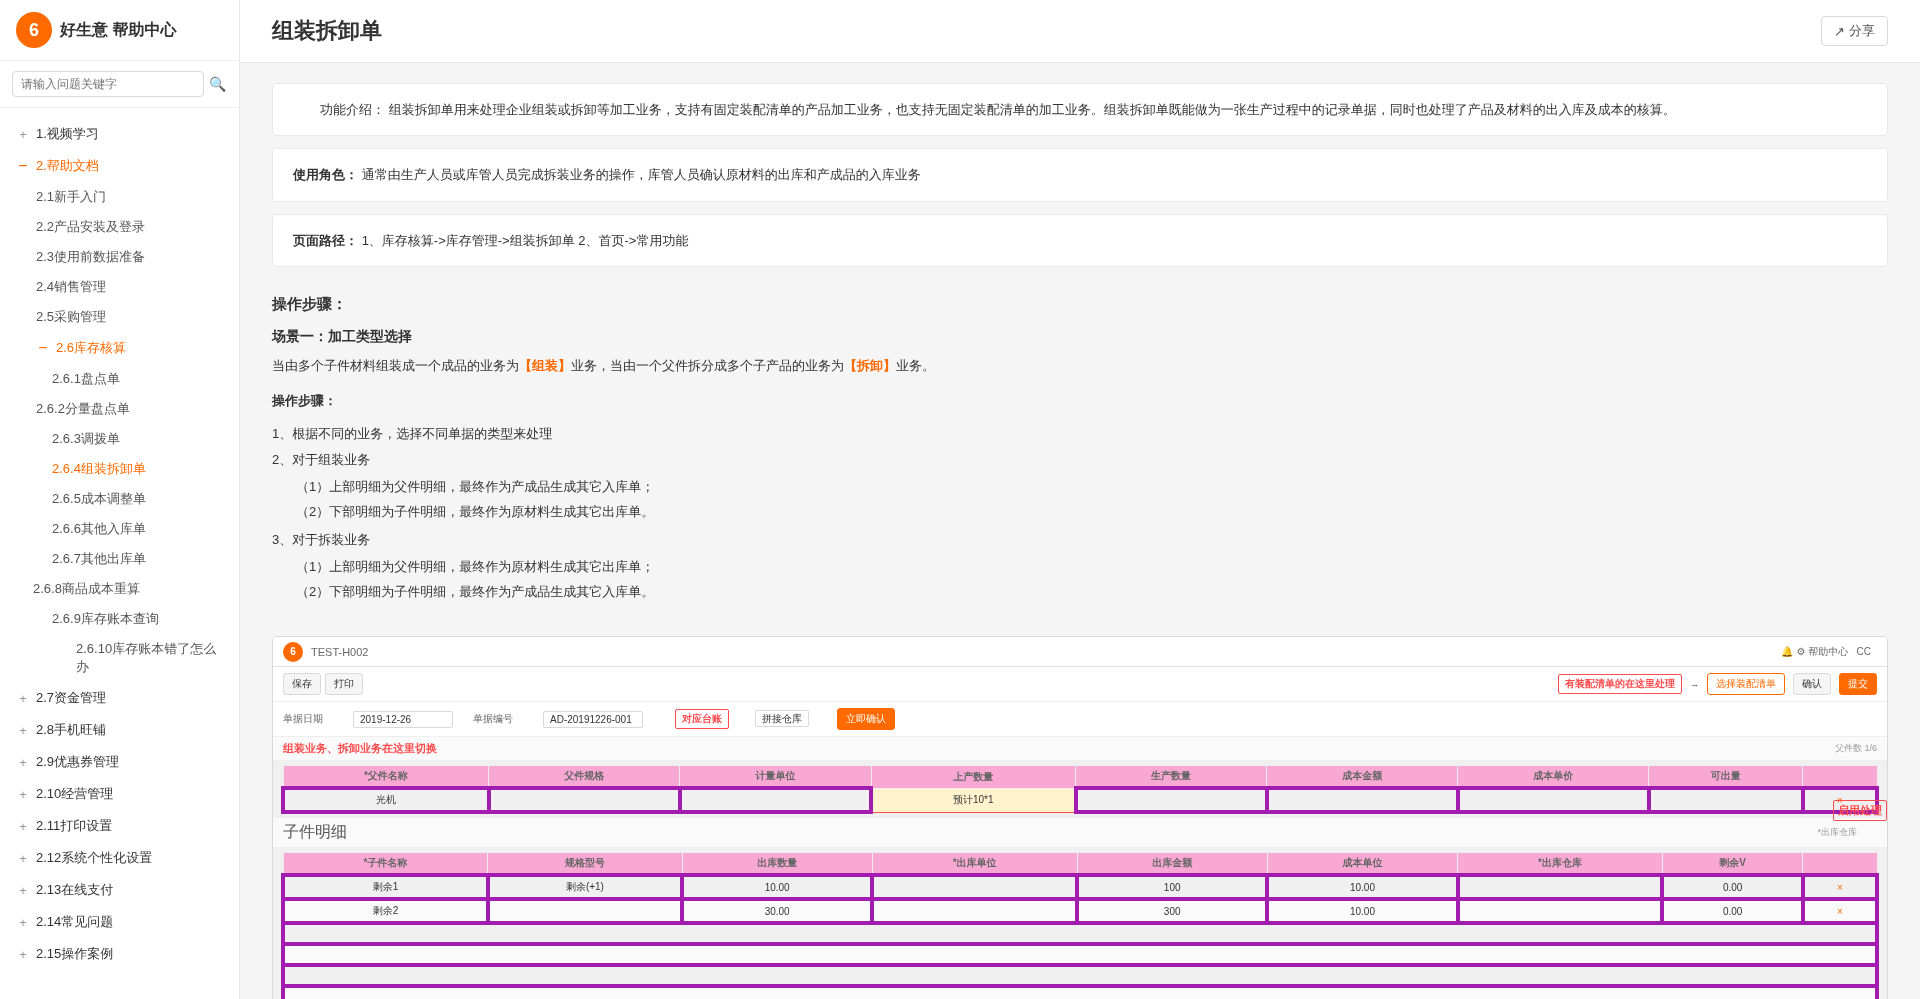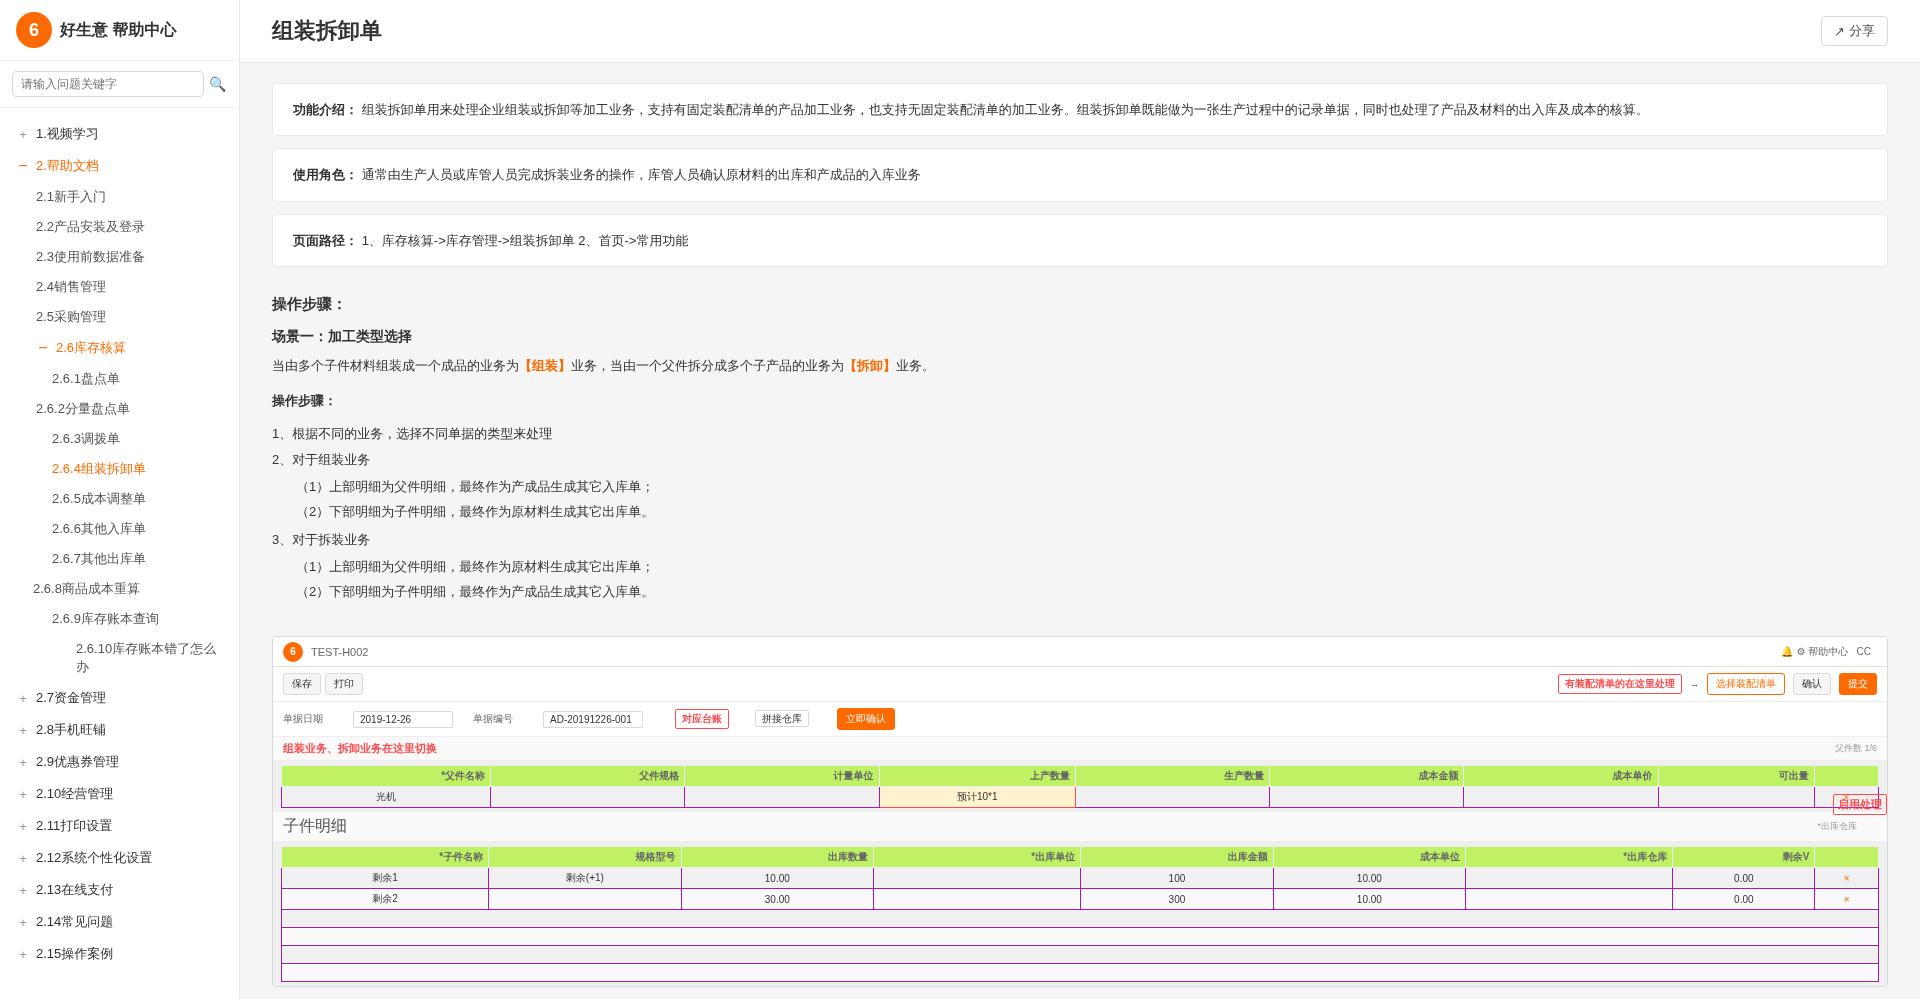--- a/index.html
+++ b/index.html
@@ -338,29 +338,29 @@
       gap: 6px;
     }
 
     .sim-table {
       width: 100%;
       font-size: 10px;
       border-collapse: collapse;
     }
 
     .sim-table th {
-      background: #bef264;
+      background: #f9a8d4;
       border: 1px solid #eee;
       padding: 3px 5px;
       color: #666;
-      text-align: right;
+      text-align: center;
     }
 
     .sim-table td {
-      border: 1px solid #a21caf;
+      border: 4px solid #a21caf;
       padding: 3px 5px;
       color: #333;
       text-align: center;
     }
 
     .sim-table tr:nth-child(even) td { background: #fafafa; }
 
     .sim-table td.highlight-cell {
       background: #fff3cd;
       border: 1px solid #ff4d4f;
@@ -468,21 +468,21 @@
     <h1 class="page-title">组装拆卸单</h1>
     <button class="share-btn">
       <span>↗</span>
       <span>分享</span>
     </button>
   </div>
 
   <div class="content-area">
 
     <div class="info-block">
-      <span style="font-weight:bold;">功能介绍：</span>
+      <span style="font-weight:normal;margin-left:27px;">功能介绍：</span>
       <span>组装拆卸单用来处理企业组装或拆卸等加工业务，支持有固定装配清单的产品加工业务，也支持无固定装配清单的加工业务。组装拆卸单既能做为一张生产过程中的记录单据，同时也处理了产品及材料的出入库及成本的核算。</span>
     </div>
 
     <div class="info-block">
       <span style="font-weight:bold;">使用角色：</span>
       <span>通常由生产人员或库管人员完成拆装业务的操作，库管人员确认原材料的出库和产成品的入库业务</span>
     </div>
 
     <div class="info-block">
       <span style="font-weight:bold;">页面路径：</span>

